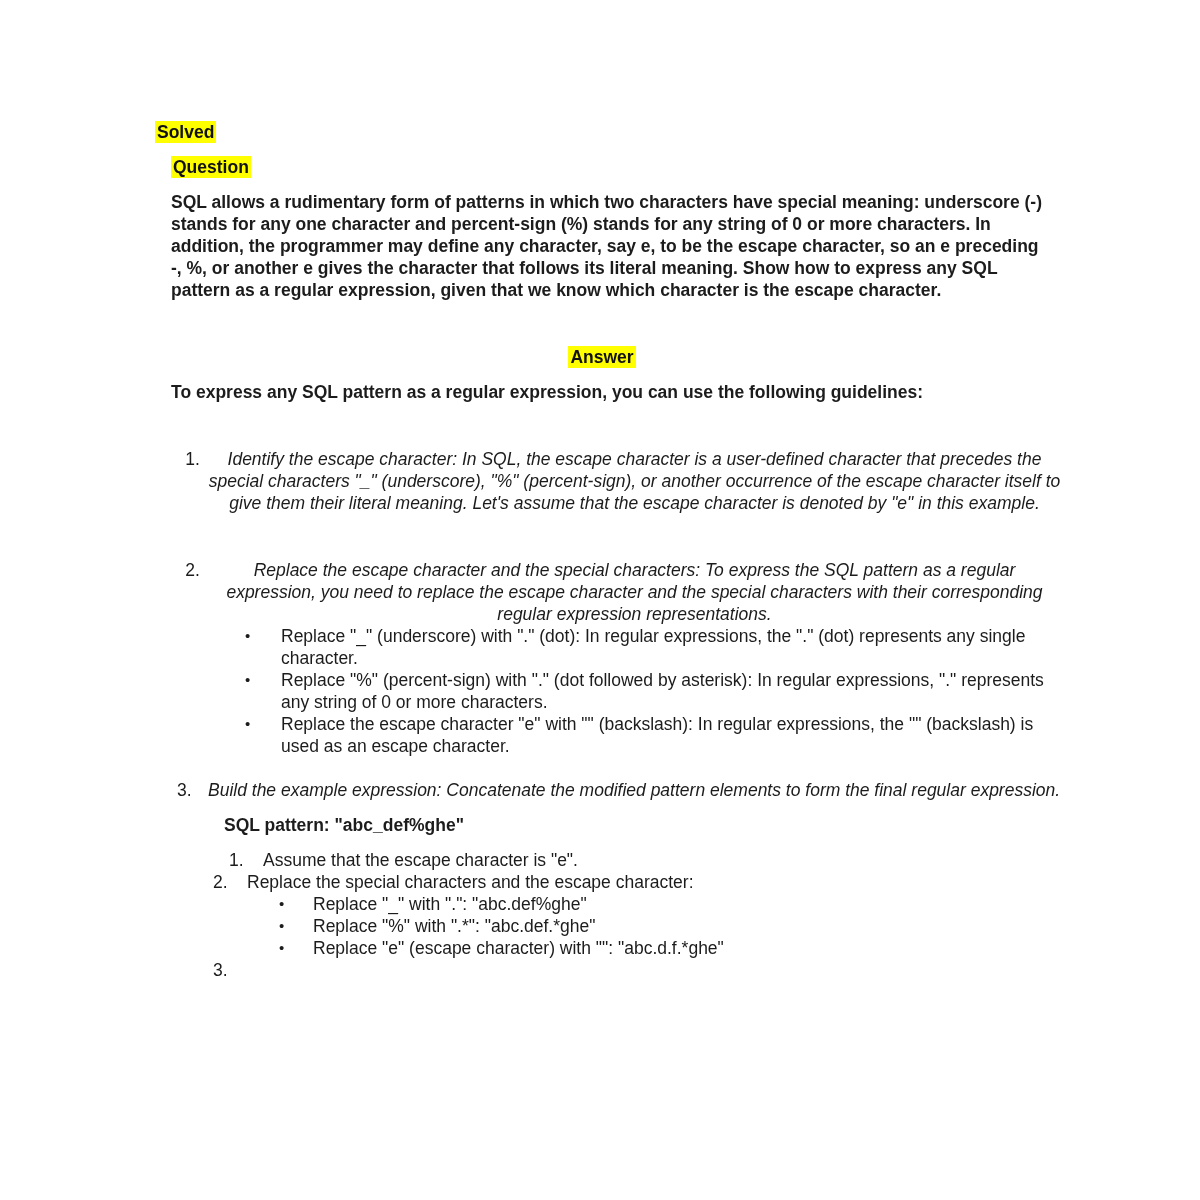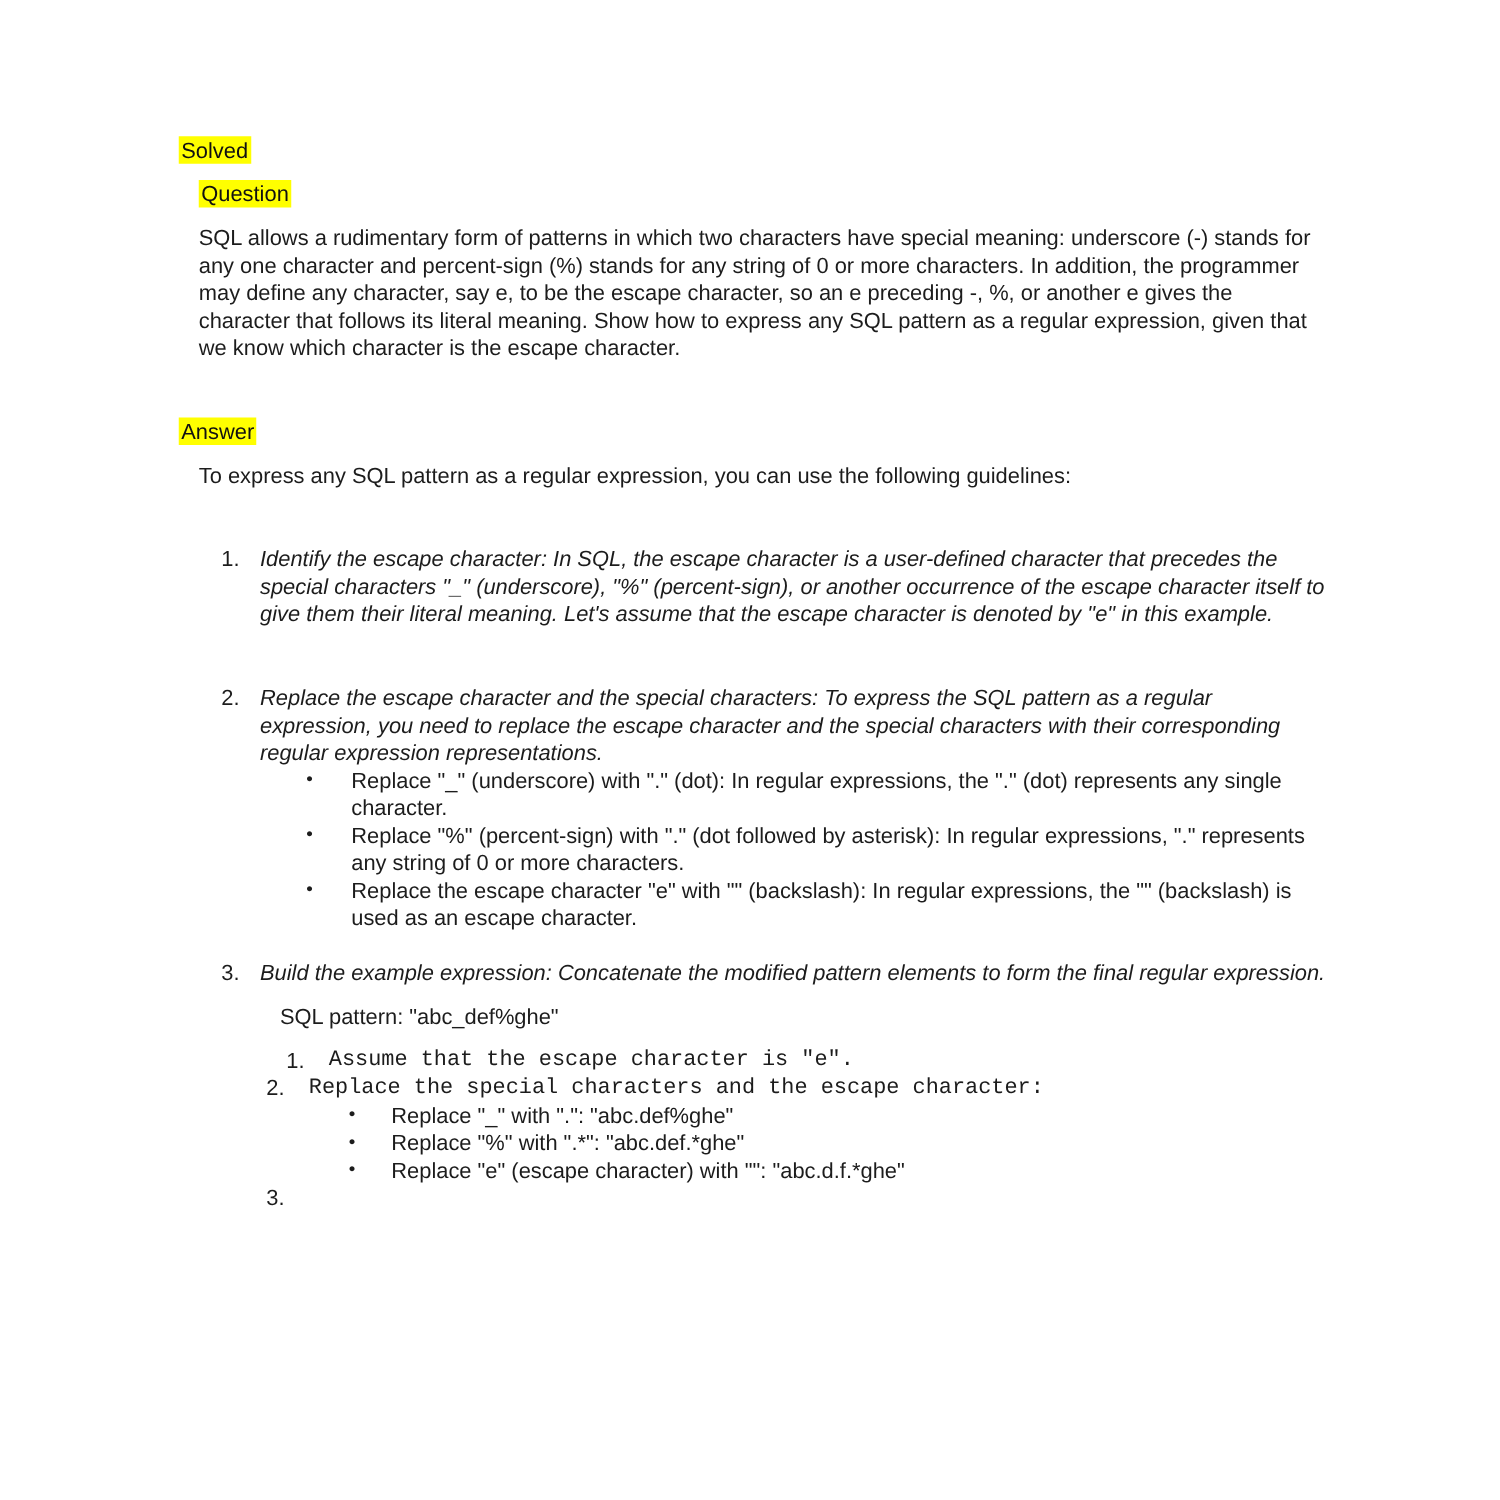--- a/index.html
+++ b/index.html
@@ -11,41 +11,41 @@
     position: relative;
     overflow: hidden;
   }
   .doc {
     position: absolute;
     left: 143px; top: 109px;
     width: 918px;
     font-size: 17.5px;
     line-height: 22px;
   }
-  p { margin: 0; }
+  p { margin: 12px; font-weight: bold; }
   .gap-sm { margin-top: 13px; padding-left: 16px; }
   .gap-md { margin-top: 22px; }
-  .gap-lg { margin-top: 45px; }
+  .gap-lg { margin-top: 45px; text-align: center; }
   .hl {
     background: #ffff00;
     color: #111111;
     padding: 1px 2px;
   }
   
   .oli { display: flex; align-items: flex-start; }
   .oli > .num  { flex: 0 0 31px; margin-left: 34px; }
   .oli > .body { flex: 1; font-style: italic; }
   
   .bli { display: flex; align-items: flex-start; }
   .bli > .bullet { flex: 0 0 36px; margin-left: 102px; font-size: 15px; }
   .bli > .body   { flex: 1; }
   
   .ili { display: flex; align-items: flex-start; }
   .ili > .num  { flex: 0 0 34px; margin-left: 70px; }
-  .ili > .body { flex: 1; font-family: Liberation Mono, monospace; }
+  .ili > .body { flex: 1; }
   
   .ibli { display: flex; align-items: flex-start; }
   .ibli > .bullet { flex: 0 0 34px; margin-left: 136px; font-size: 15px; }
   .ibli > .body   { flex: 1; }
   
   .indent-1 { margin-left: 65px; }
 </style>
 </head>
 <body>
 

